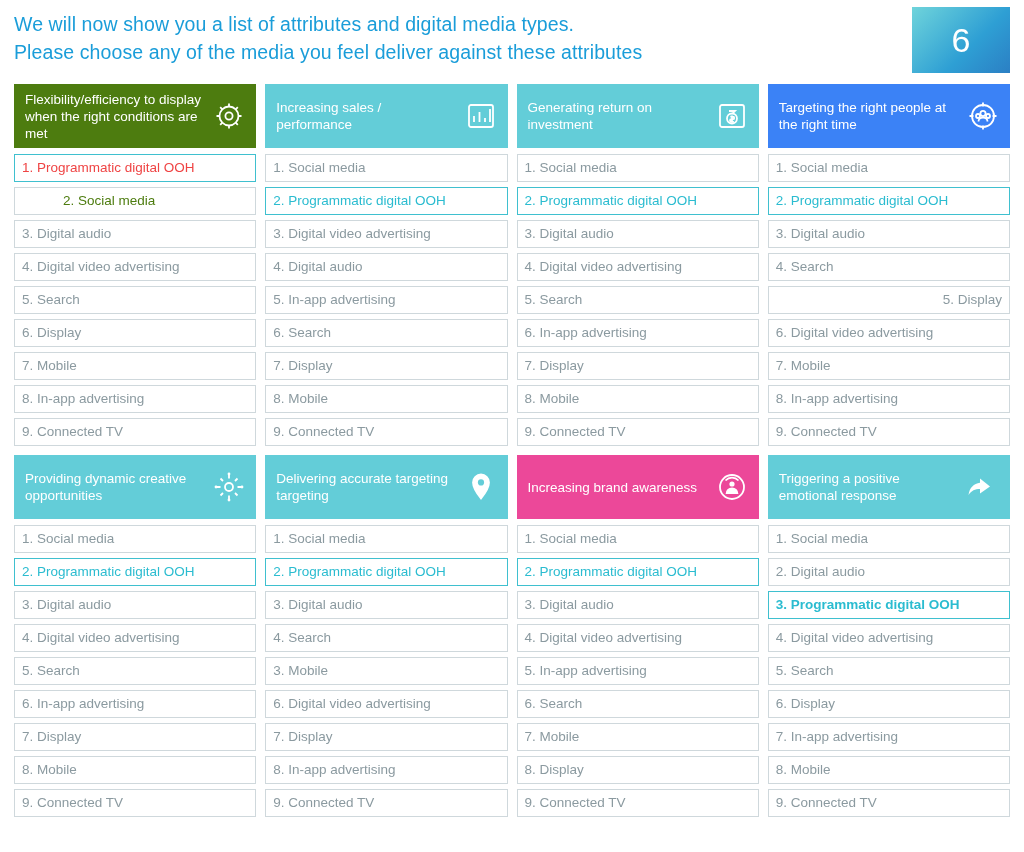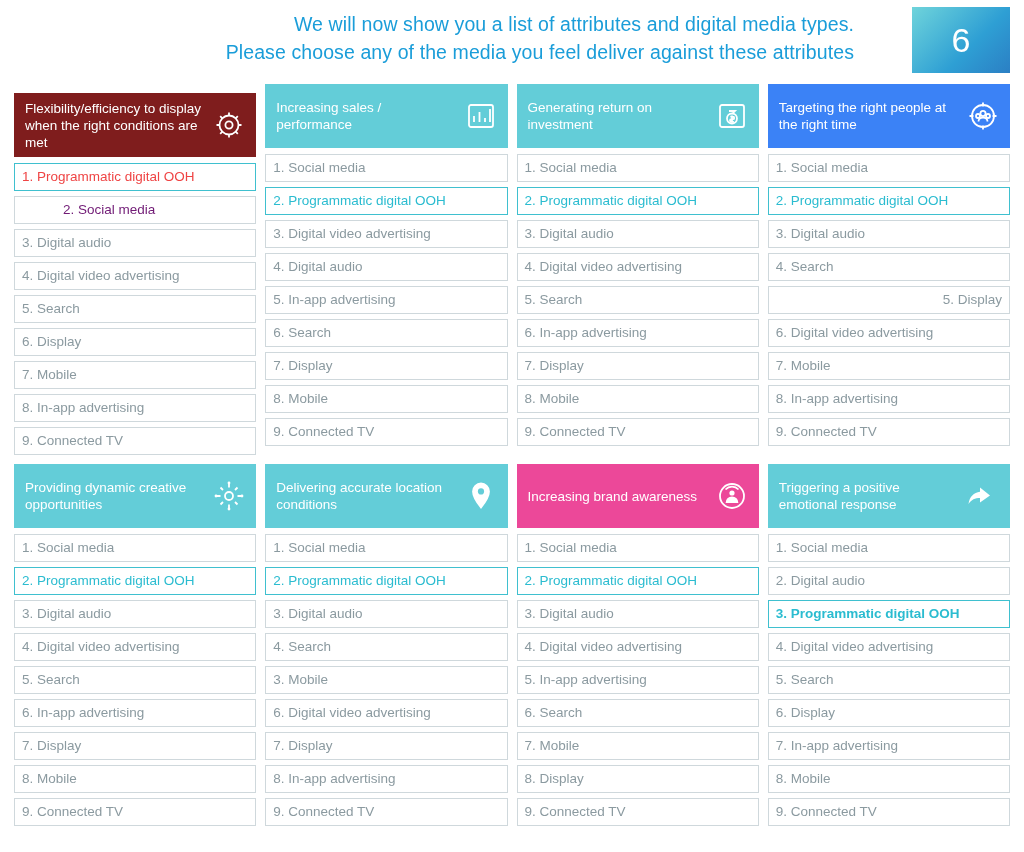--- a/index.html
+++ b/index.html
@@ -24,21 +24,20 @@
     padding: 10px 14px 6px 14px;
     height: 84px;
   }
   .header-title {
     font-size: 19.5px;
     line-height: 28px;
     color: #1a9dd9;
     font-weight: 400;
     max-width: 840px;
     letter-spacing: 0.1px;
-    text-align: right;
   }
   .header-title .line { display: block; white-space: nowrap; }
 
   .slide-number {
     position: absolute;
     top: 7px;
     right: 14px;
     width: 98px;
     height: 66px;
     background: linear-gradient(135deg, #6fd4db 0%, #2e9fd4 60%, #2b7fc4 100%);
@@ -115,33 +114,33 @@
   <div class="header">
     <div class="header-title">
       <span class="line">We will now show you a list of attributes and digital media types.</span>
       <span class="line">Please choose any of the media you feel deliver against these attributes</span>
     </div>
     <div class="slide-number">6</div>
   </div>
 
   <div class="grid">
       <div class="card">
-        <div class="card-head" style="background: #7f1d1d; margin-top: 9px;">
+        <div class="card-head" style="background: #4d7c0f;">
           <div class="card-head-text">Flexibility/efficiency to display when the right conditions are met</div>
           <div class="card-head-icon">
             <svg width="32" height="32" viewBox="0 0 32 32" fill="none" stroke="#ffffff" stroke-width="1.8">
               <circle cx="16" cy="16" r="9.5"></circle>
               <circle cx="16" cy="16" r="3.6"></circle>
               <path d="M16 3.5v3M16 25.5v3M3.5 16h3M25.5 16h3M7.2 7.2l2.1 2.1M22.7 22.7l2.1 2.1M24.8 7.2l-2.1 2.1M9.3 22.7l-2.1 2.1"></path>
             </svg>
           </div>
         </div>
         <div class="card-list">
           <div class="item highlight" style="border-color: rgb(63, 192, 207); color: #ef4444;">1. Programmatic digital OOH</div>
-          <div class="item" style="border-color: rgb(207, 216, 220); color: #701a75; padding-left: 48px;">2. Social media</div>
+          <div class="item" style="border-color: rgb(207, 216, 220); color: #4d7c0f; padding-left: 48px;">2. Social media</div>
           <div class="item" style="border-color: rgb(207, 216, 220); color: rgb(139, 154, 160);">3. Digital audio</div>
           <div class="item" style="border-color: rgb(207, 216, 220); color: rgb(139, 154, 160);">4. Digital video advertising</div>
           <div class="item" style="border-color: rgb(207, 216, 220); color: rgb(139, 154, 160);">5. Search</div>
           <div class="item" style="border-color: rgb(207, 216, 220); color: rgb(139, 154, 160);">6. Display</div>
           <div class="item" style="border-color: rgb(207, 216, 220); color: rgb(139, 154, 160);">7. Mobile</div>
           <div class="item" style="border-color: rgb(207, 216, 220); color: rgb(139, 154, 160);">8. In-app advertising</div>
           <div class="item" style="border-color: rgb(207, 216, 220); color: rgb(139, 154, 160);">9. Connected TV</div>
         </div>
       </div>
       <div class="card">
@@ -237,21 +236,21 @@
           <div class="item" style="border-color: rgb(207, 216, 220); color: rgb(139, 154, 160);">4. Digital video advertising</div>
           <div class="item" style="border-color: rgb(207, 216, 220); color: rgb(139, 154, 160);">5. Search</div>
           <div class="item" style="border-color: rgb(207, 216, 220); color: rgb(139, 154, 160);">6. In-app advertising</div>
           <div class="item" style="border-color: rgb(207, 216, 220); color: rgb(139, 154, 160);">7. Display</div>
           <div class="item" style="border-color: rgb(207, 216, 220); color: rgb(139, 154, 160);">8. Mobile</div>
           <div class="item" style="border-color: rgb(207, 216, 220); color: rgb(139, 154, 160);">9. Connected TV</div>
         </div>
       </div>
       <div class="card">
         <div class="card-head" style="background: rgb(99, 205, 216);">
-          <div class="card-head-text">Delivering accurate location conditions</div>
+          <div class="card-head-text">Delivering accurate targeting targeting</div>
           <div class="card-head-icon">
             <svg width="32" height="32" viewBox="0 0 32 32" fill="none" stroke="#ffffff" stroke-width="1.8">
               <path d="M16 3.5c-4.4 0-8 3.5-8 7.9 0 5.9 8 16.1 8 16.1s8-10.2 8-16.1c0-4.4-3.6-7.9-8-7.9z" fill="#ffffff" stroke="#ffffff"></path>
               <circle cx="16" cy="11.4" r="3.1" fill="#63cdd8" stroke="none"></circle>
             </svg>
           </div>
         </div>
         <div class="card-list">
           <div class="item" style="border-color: rgb(207, 216, 220); color: rgb(139, 154, 160);">1. Social media</div>
           <div class="item highlight" style="border-color: rgb(63, 192, 207); color: rgb(43, 188, 208);">2. Programmatic digital OOH</div>

